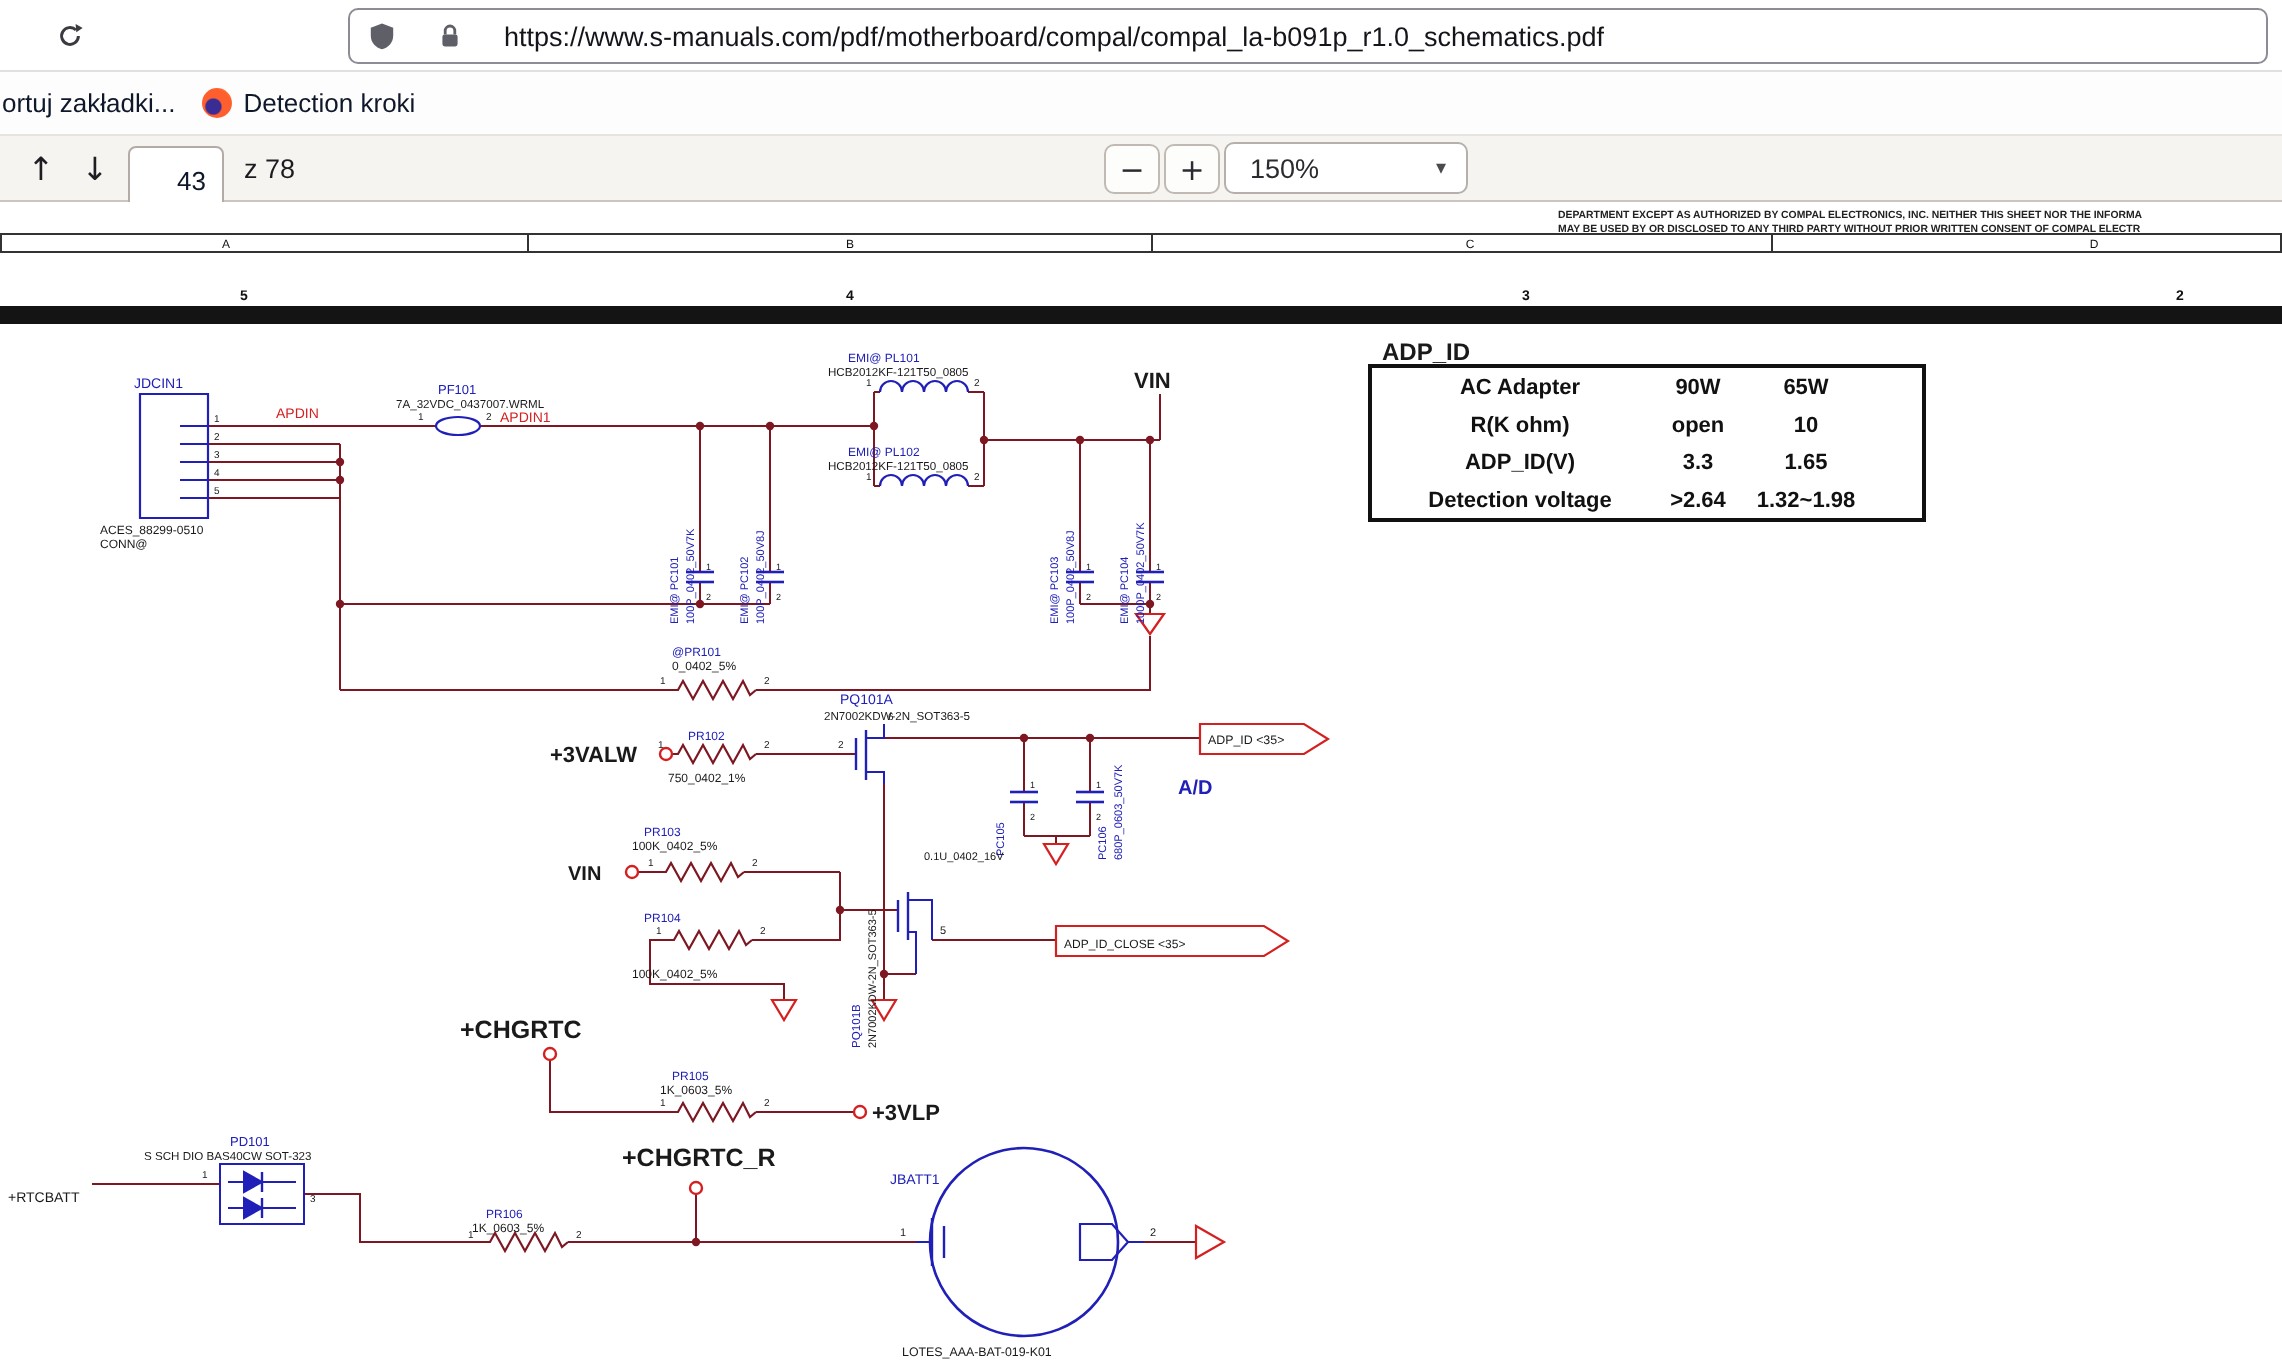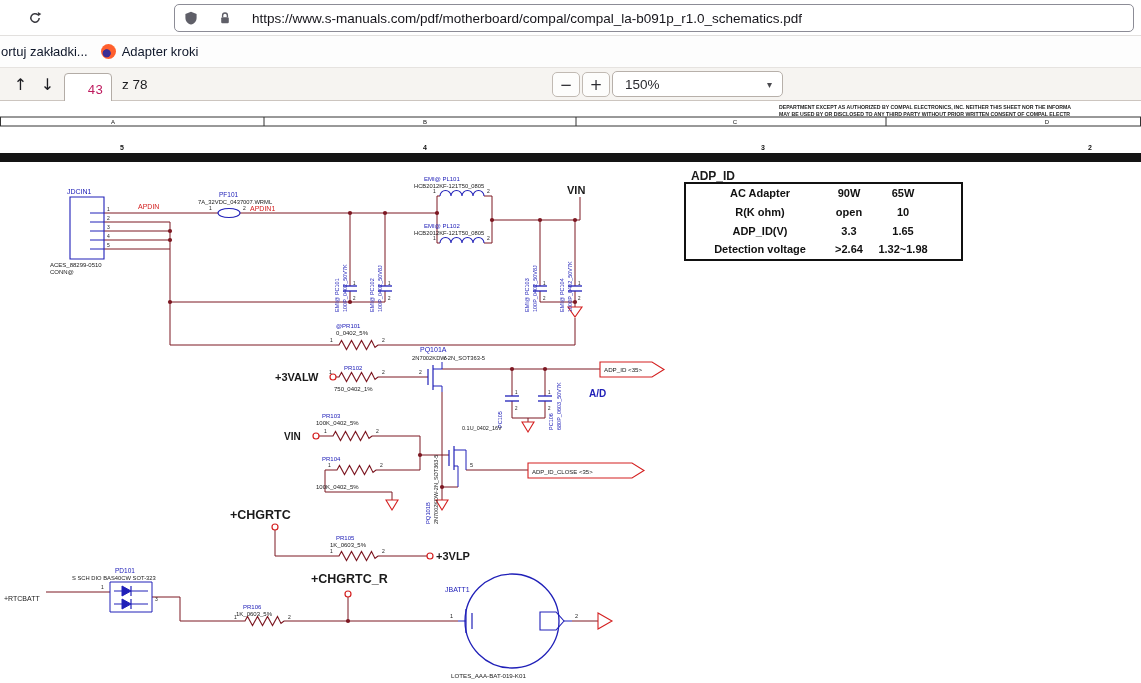--- a/index.html
+++ b/index.html
@@ -22,28 +22,28 @@
   .bm-second{margin-left:13px;}
   .fx-icon{width:15px;height:15px;border-radius:50%;display:inline-block;
           background:radial-gradient(circle at 38% 62%, #3a2c95 0 28%, #ff5f2e 34% 68%, #ffbe3b 100%);}
   
   .pdfbar{position:absolute;top:68px;left:0;width:1141px;height:33px;background:#f6f4f1;
           border-bottom:1px solid #ccc5bf;box-sizing:border-box;}
   .navbtn{position:absolute;top:4px;width:25px;height:25px;background:transparent;border:none;
           font-size:16px;color:#1d1d22;font-family:"DejaVu Sans",sans-serif;cursor:pointer;padding:0;}
   .btn-prev{left:8px;}  .btn-next{left:35px;}
   .page-input{position:absolute;left:64px;top:5px;width:48px;height:34px;border:1px solid #b3aca6;
-          border-radius:4px;background:#fff;font-size:13px;color:#be185d;text-align:right;
-          padding:0 8px 0 0;box-sizing:border-box;font-family:Liberation Mono, monospace;}
+          border-radius:4px;background:#fff;font-size:13px;color:#0f172a;text-align:right;
+          padding:0 8px 0 0;box-sizing:border-box;font-family:Liberation Sans, sans-serif;}
   .page-count{position:absolute;left:122px;top:0;height:33px;line-height:33px;font-size:13.5px;color:#1c1c20;}
   .zoombtn{position:absolute;top:4px;width:28px;height:25px;background:#fdfdfc;border:1px solid #c1bab3;
           border-radius:5px;font-size:15px;color:#2b2b30;cursor:pointer;padding:0;
           font-family:"DejaVu Sans",sans-serif;}
   .btn-minus{left:552px;} .btn-plus{left:582px;}
-  .zoom-select{position:absolute;left:612px;top:3px;width:171px;height:26px;background:#fff;
+  .zoom-select{position:absolute;left:612px;top:3px;width:122px;height:26px;background:#fff;
           border:1px solid #b7b0aa;border-radius:5px;box-sizing:border-box;display:flex;
           align-items:center;cursor:pointer;}
   .zoom-value{font-size:13.5px;color:#2b2b30;margin-left:12px;}
   .zoom-chevron{position:absolute;right:10px;font-size:10px;color:#4a4a4f;}
   
   .pdf-area{position:absolute;top:101px;left:0;width:1141px;height:582px;background:#fff;}
   svg text{font-family:"Liberation Sans",sans-serif;}
 </style>
 </head>
 <body>
@@ -66,21 +66,21 @@
     <span class="url-text">https://www.s-manuals.com/pdf/motherboard/compal/compal_la-b091p_r1.0_schematics.pdf</span>
   </div>
 </div>
 
 <div class="bookmarks">
   <span class="bm bm-first">
     <span>ortuj zakładki...</span>
   </span>
   <span class="bm bm-second">
     <span class="fx-icon"></span>
-    <span>Adapter kroki</span>
+    <span>Detection kroki</span>
   </span>
 </div>
 
 <div class="pdfbar">
   <button class="navbtn btn-prev">↑</button>
   <button class="navbtn btn-next">↓</button>
   <input class="page-input" value="43" style="">
   <span class="page-count">z 78</span>
   <button class="zoombtn btn-minus">−</button>
   <button class="zoombtn btn-plus">+</button>

